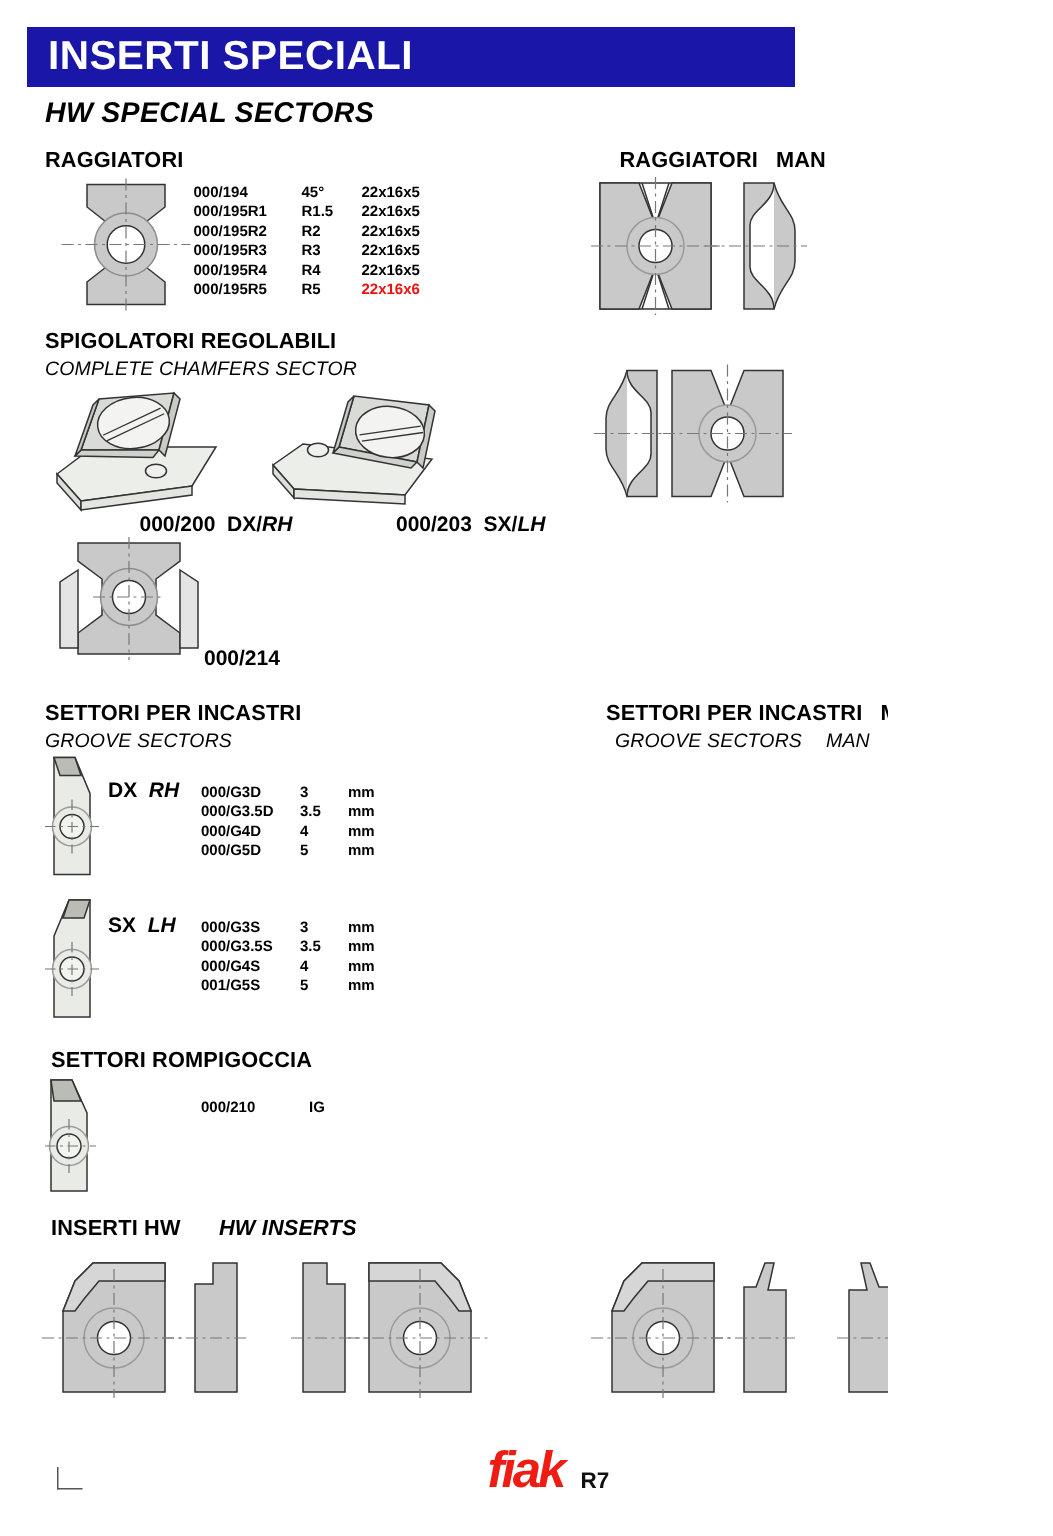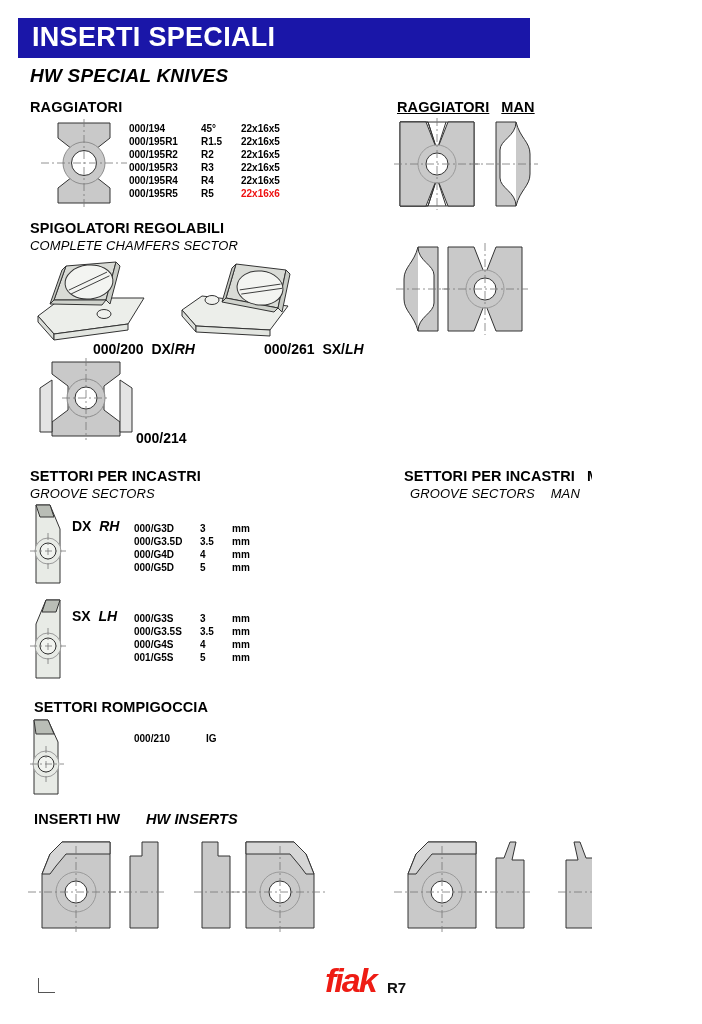--- a/index.html
+++ b/index.html
@@ -116,21 +116,21 @@
   svg { display: block; overflow: visible; }
 </style>
 </head>
 <body>
 
 <div id="page">
 
   <div id="banner" class="abs">
     <div id="banner-title">INSERTI SPECIALI</div>
   </div>
-  <div id="subtitle" class="abs">HW SPECIAL KNIVES</div>
+  <div id="subtitle" class="abs">HW SPECIAL SECTORS</div>
 
   <div class="abs sec-h1" style="left:30px; top:99px;">RAGGIATORI</div>
 
   <div class="abs" style="left:44px; top:122px;">
     <svg width="80" height="82" viewBox="0 0 80 82">
       <g stroke="#333" stroke-width="1" fill="#c9c9c9">
         <path d="M14,1 H66 V16 L52,27 V55 L66,66 V81 H14 V66 L28,55 V27 L14,16 Z"></path>
       </g>
       <circle cx="40" cy="41" r="21" fill="#c9c9c9" stroke="#8d8d8d" stroke-width="1"></circle>
       <circle cx="40" cy="41" r="12.5" fill="#ffffff" stroke="#333" stroke-width="1"></circle>
@@ -169,21 +169,21 @@
         <td class="c-dim">22x16x5</td>
       </tr>
       <tr>
         <td class="c-code">000/195R5</td>
         <td class="c-mid">R5</td>
         <td class="c-dim hl">22x16x6</td>
       </tr>
     </tbody>
   </table>
 
-  <div class="abs sec-h1" style="left:397px; top:99px;text-decoration:underline;">
+  <div class="abs sec-h1" style="left:413px; top:99px;">
     <span>RAGGIATORI</span><span class="man">MAN</span>
   </div>
 
   <div class="abs" style="left:398px; top:120px;">
     <svg width="78" height="88" viewBox="0 0 78 88">
       <g stroke="#333" stroke-width="1" fill="#c9c9c9">
         <path d="M2,2 H76 V86 H2 Z M2,2 L30,2 L39,30 L48,2 M39,30 L30,2
                  M2,86 L30,86 L39,58 L48,86 M39,58 L30,86" fill="none"></path>
         <path d="M2,2 H28 L39,30 L50,2 H76 V86 H50 L39,58 L28,86 H2 Z"></path>
       </g>
@@ -273,21 +273,21 @@
       </g>
       <ellipse cx="34" cy="48" rx="7" ry="4.5" fill="#f0f1ee" stroke="#333" stroke-width="1"></ellipse>
     </svg>
   </div>
 
   <div class="abs lbl-lg" style="left:93px; top:341px;">
     <span>000/200</span>
     &nbsp;<span>DX</span><span>/</span><span class="it">RH</span>
   </div>
   <div class="abs lbl-lg" style="left:264px; top:341px;">
-    <span>000/261</span>
+    <span>000/203</span>
     &nbsp;<span>SX</span><span>/</span><span class="it">LH</span>
   </div>
 
   <div class="abs" style="left:38px; top:360px;">
     <svg width="96" height="78" viewBox="0 0 96 78">
       <g stroke="#333" stroke-width="1">
         <path d="M14,2 H82 V14 L66,26 V50 L82,62 V76 H14 V62 L30,50 V26 L14,14 Z" fill="#c9c9c9"></path>
         <path d="M14,20 L2,28 V72 H14 Z" fill="#e4e4e4"></path>
         <path d="M82,20 L94,28 V72 H82 Z" fill="#e4e4e4"></path>
       </g>

